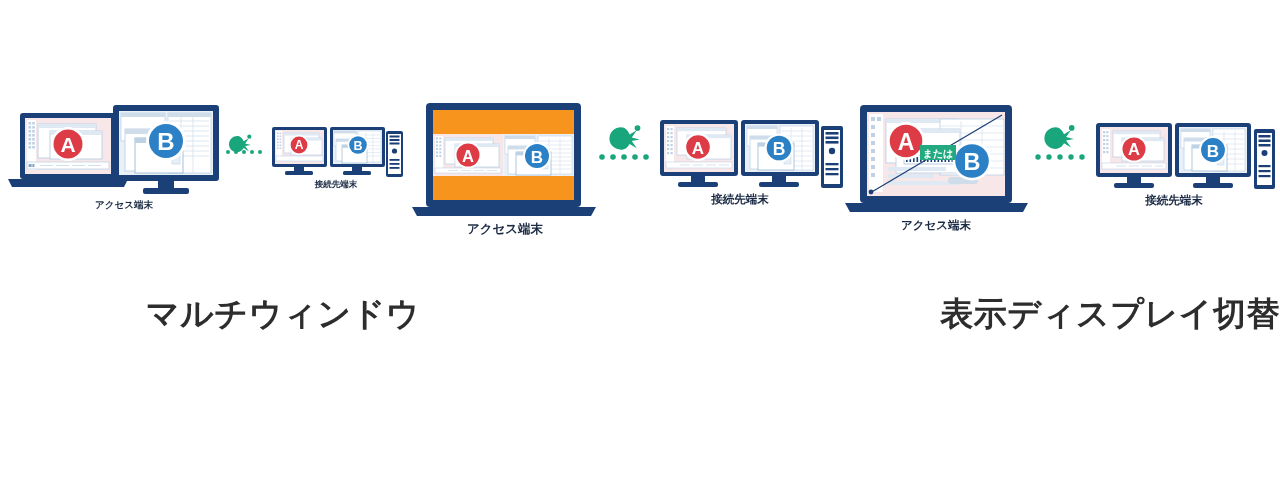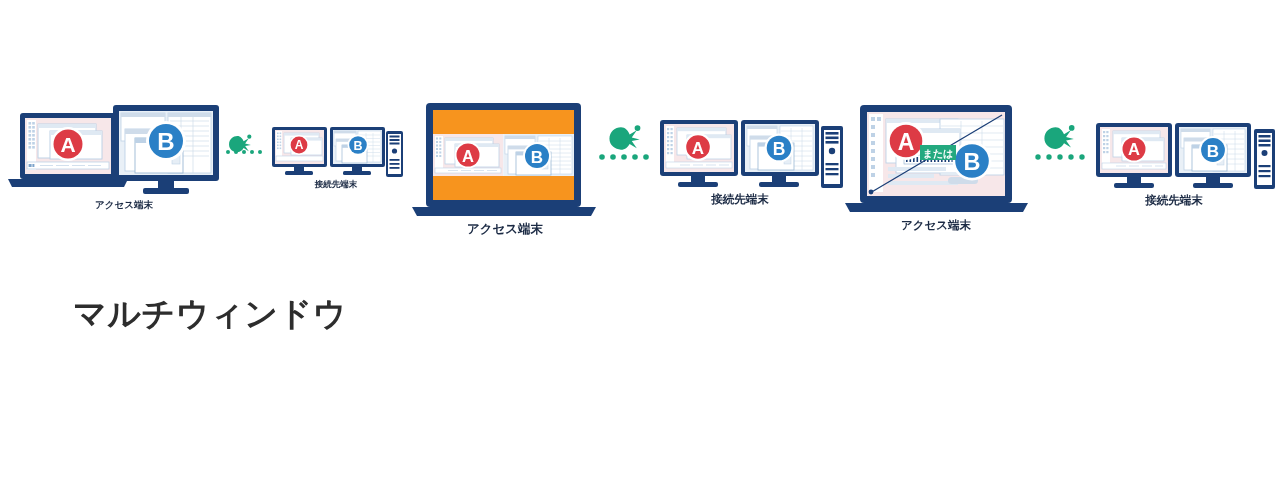--- a/index.html
+++ b/index.html
@@ -35,21 +35,21 @@
     width: 100%;
     height: 150px;
   }
   .art svg { display: block; }
 
   .caption {
     position: absolute;
     left: 0;
     width: 100%;
     top: 292px;
-    text-align: center;
+    text-align: right;
     font-size: 33px;
     font-weight: bold;
     color: #2d2d2d;
     letter-spacing: 0.5px;
     white-space: nowrap;
   }
 
   .svg-wrap {
     position: absolute;
     left: 0;
@@ -624,15 +624,16 @@
           <g fill="#1b3f77">
             <rect x="418.5" y="70" width="12" height="2.2"></rect>
             <rect x="418.5" y="75" width="12" height="2.2"></rect>
             <rect x="418.5" y="80" width="12" height="2.2"></rect>
           </g>
         </g>
 
         <text x="334" y="109" text-anchor="middle" font-family="Liberation Sans, sans-serif" font-size="11.5" font-weight="bold" fill="#1b2a44">接続先端末</text>
       </svg>
     </div>
+    <div class="caption">表示ディスプレイ切替</div>
   </div>
 
 </div>
 
 </body></html>

